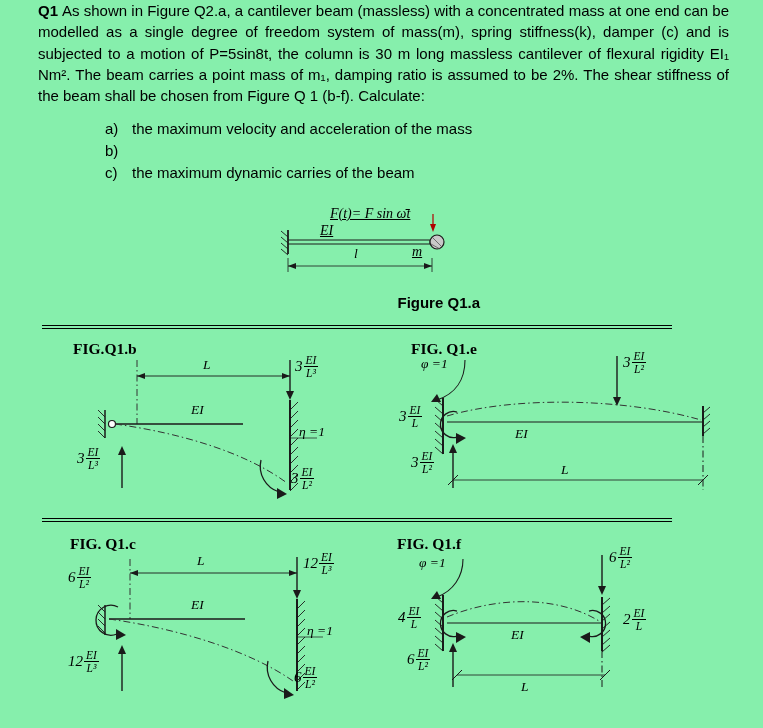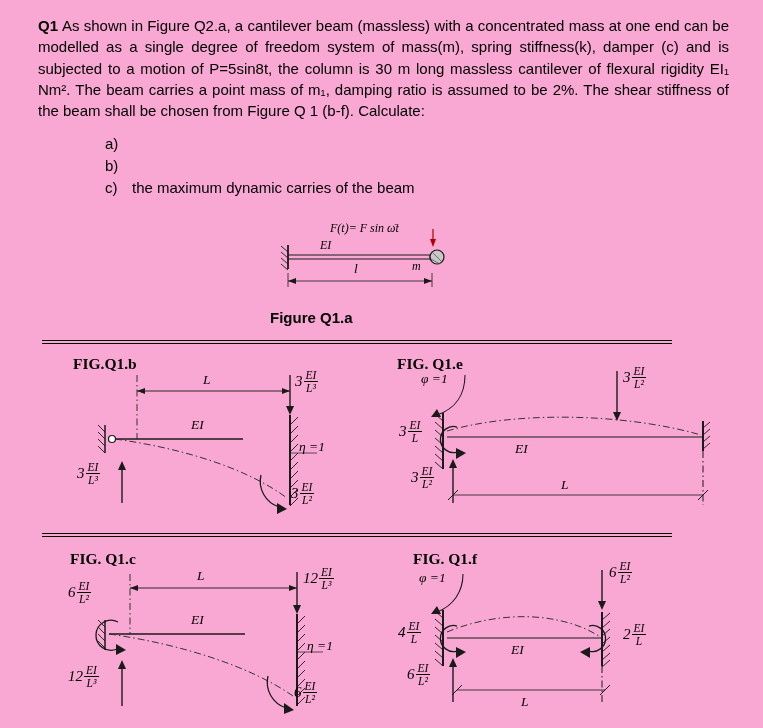--- a/index.html
+++ b/index.html
@@ -1,60 +1,61 @@
 <!DOCTYPE html>
 <html><head>
 <meta charset="utf-8">
 <style>
   * { box-sizing: border-box; }
   html,body { margin:0; padding:0; background:#ffffff; }
   body { width:763px; font-family:"Liberation Sans", sans-serif; color:#000; }
-  .page { width:763px; height:728px; overflow:hidden; background:#f9a8d4; padding-top:15px; }
+  .page { width:763px; height:728px; overflow:hidden; background:#86efac; }
 
   .qtext { margin:0 34px 0 38px; font-size:15px; line-height:1.42; text-align:justify; }
   .qtext b { font-weight:bold; padding-right:4px; }
 
   .qlist { margin:12px 0 0 105px; }
   .qitem { display:flex; font-size:15px; line-height:1.45; }
   .qitem .ilbl { width:27px; flex:0 0 27px; }
 
   .figA-wrap { margin:26px 0 0 270px; width:210px; }
   .figA { position:relative; width:210px; height:80px; }
   .figA svg { position:absolute; left:0; top:0; }
-  .figA-caption { text-align:left; font-weight:bold; font-size:15px; margin-top:4px; }
+  .figA-caption { text-align:right; font-weight:bold; font-size:15px; margin-top:4px; }
 
   .figtable { margin-top:14px; margin-left:42px; }
   .rule { width:630px; height:4px; border-top:1.5px solid #000; border-bottom:1.5px solid #000; }
   .frow { display:flex; padding-left:23px;margin-top:11px; }
   .panel { position:relative; }
   .panel svg { position:absolute; left:0; top:0; }
   .pb,.pc { width:330px; }
   .pe,.pf { width:360px; }
   .pb,.pe { height:178px; }
   .pc,.pf { height:200px; }
 
   .ftitle { position:absolute; font-family:"Liberation Serif", serif; font-weight:bold; font-size:15.5px; white-space:nowrap; }
   .slbl { position:absolute; font-family:"Liberation Serif", serif; font-style:italic; font-size:13.5px; white-space:nowrap; }
-  .tiny { font-size:12px; }
+  .tiny { font-size:14px;text-decoration:underline; }
   .mlabel { position:absolute; display:flex; align-items:center; font-family:"Liberation Serif", serif; font-style:italic; white-space:nowrap; }
   .coef { font-size:15px; margin-right:1px; }
   .frac { display:inline-block; text-align:center; font-size:11.5px; line-height:1.08; }
   .frac .num { display:block; border-bottom:1px solid #000; padding:0 2px; }
   .frac .den { display:block; }
 </style>
 </head>
 <body>
 
 <div class="page">
 
   <p class="qtext"><b>Q1</b><span>As shown in Figure Q2.a, a cantilever beam (massless) with a concentrated mass at one end can be modelled as a single degree of freedom system of mass(m), spring stiffness(k), damper (c) and is subjected to a motion of P=5sin8t, the column is 30 m long massless cantilever of flexural rigidity EI₁ Nm². The beam carries a point mass of m₁, damping ratio is assumed to be 2%. The shear stiffness of the beam shall be chosen from Figure Q 1 (b-f). Calculate:</span></p>
 
   <div class="qlist">
     <div class="qitem">
         <span class="ilbl">a)</span>
+        <span>the maximum velocity and acceleration of the mass</span>
       </div>
     <div class="qitem">
         <span class="ilbl">b)</span>
       </div>
     <div class="qitem">
         <span class="ilbl">c)</span>
         <span>the maximum dynamic carries of the beam</span>
       </div>
   </div>
 
@@ -196,21 +197,21 @@
           <g stroke="#1a1a1a">
             <line x1="308" y1="66" x2="308" y2="96" stroke-width="2"></line>
             <path d="M308,73 l7,-6 M308,80 l7,-6 M308,87 l7,-6 M308,94 l7,-6" stroke-width="0.9" fill="none"></path>
             <path d="M308,96 V150" stroke-width="1" stroke-dasharray="7 3 1.5 3" fill="none"></path>
           </g>
           <g stroke="#1a1a1a">
             <line x1="58" y1="140" x2="308" y2="140" stroke-width="0.8"></line>
             <path d="M53,145 L63,135 M303,145 L313,135" stroke-width="1" fill="none"></path>
           </g>
         </svg>
-        <span class="ftitle" style="left:2px;top:0;">FIG. Q1.e</span>
+        <span class="ftitle" style="left:16px;top:0;">FIG. Q1.e</span>
         <span class="slbl" style="left:26px;top:16px;">φ =1</span>
         <span class="slbl" style="left:120px;top:86px;">EI</span>
         <span class="slbl" style="left:166px;top:122px;">L</span>
         <span class="mlabel" style="left:4px;top:64px;">
             <span class="coef">3</span>
             <span class="frac">
               <span class="num">EI</span>
               <span class="den">L</span>
             </span>
           </span>
@@ -346,21 +347,21 @@
           </g>
           <g>
             <line x1="58" y1="154" x2="58" y2="119" stroke="#1a1a1a" stroke-width="1.4"></line>
             <polygon points="58,110 54,119 62,119" fill="#1a1a1a"></polygon>
           </g>
           <g stroke="#1a1a1a">
             <line x1="62" y1="142" x2="210" y2="142" stroke-width="0.8"></line>
             <path d="M57,147 L67,137 M205,147 L215,137" stroke-width="1" fill="none"></path>
           </g>
         </svg>
-        <span class="ftitle" style="left:18px;top:2px;">FIG. Q1.f</span>
+        <span class="ftitle" style="left:2px;top:2px;">FIG. Q1.f</span>
         <span class="slbl" style="left:24px;top:22px;">φ =1</span>
         <span class="slbl" style="left:116px;top:94px;">EI</span>
         <span class="slbl" style="left:126px;top:146px;">L</span>
         <span class="mlabel" style="left:3px;top:72px;">
             <span class="coef">4</span>
             <span class="frac">
               <span class="num">EI</span>
               <span class="den">L</span>
             </span>
           </span>

